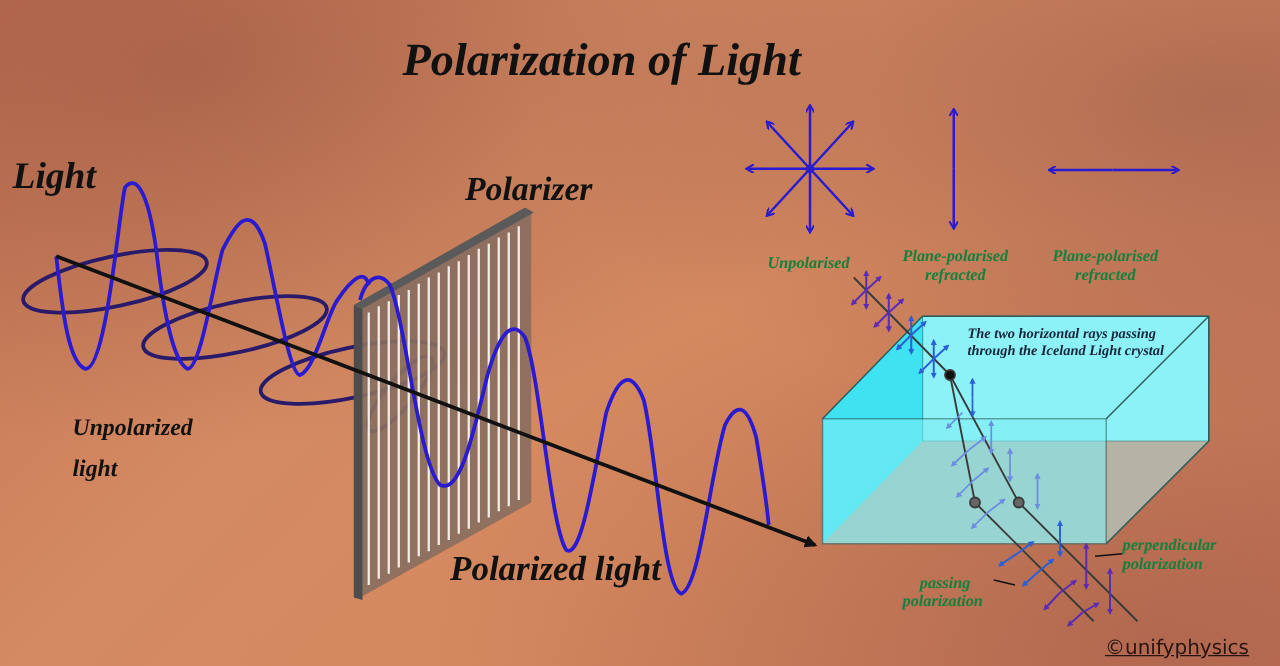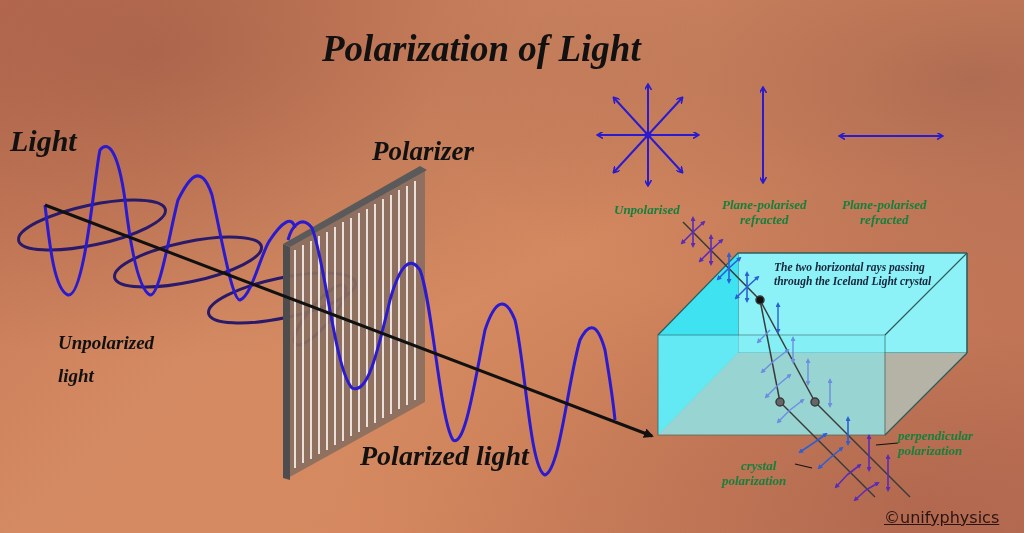--- a/index.html
+++ b/index.html
@@ -249,17 +249,17 @@
   <div>The two horizontal rays passing</div>
   <div>through the Iceland Light crystal</div>
 </div>
 
 <div class="label sm lb-perp">
   <div>perpendicular</div>
   <div>polarization</div>
 </div>
 
 <div class="label sm lb-par">
-  <div style="padding-right:10px">crystal</div>
+  <div style="padding-right:10px">passing</div>
   <div>polarization</div>
 </div>
 
 <div class="copyright">©unifyphysics</div>
 
 </body></html>

